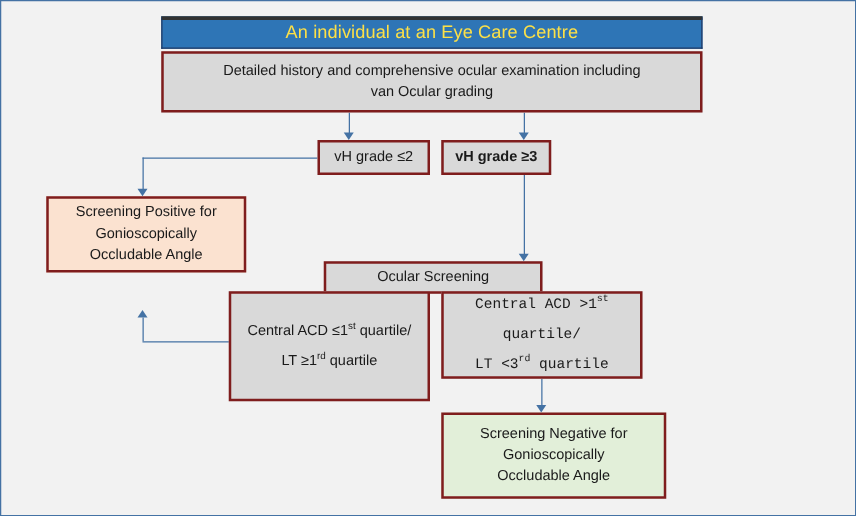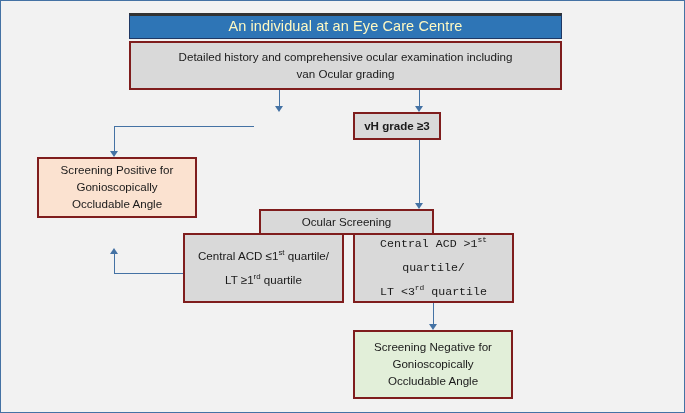--- a/index.html
+++ b/index.html
@@ -20,21 +20,21 @@
     justify-content:center;
     text-align:center;
     color:#1a1a1a;
     line-height:1.45;
     border:2px solid #7f1d1d;
     background:#D9D9D9;
   }
   .node span.txt{display:block;width:100%;padding:0 6px;}
   .title-node{
     background:#2E75B6;
-    color:#fef9c3;
+    color:#fde047;
     border:1px solid #1F3864;
     border-top:3px solid #323232;
     font-size:14.5px;
     letter-spacing:.1px;
   }
   .gray{background:#D9D9D9;}
   .peach{background:#FBE2D0;}
   .green{background:#E2EFD9;}
   .fs12{font-size:11.6px;}
   .line{position:absolute;background:#4472A4;}
@@ -87,52 +87,55 @@
     <span class="txt">An individual at an Eye Care Centre</span>
   </div>
 
   <div class="node gray fs12" style="left:128px;top:40px;width:433px;height:49px;">
     <span class="txt">
       <span>Detailed history and comprehensive ocular examination including</span><br>
       <span>van Ocular grading</span>
     </span>
   </div>
 
+  <div class="node gray fs12" style="left:253px;top:111px;width:90px;height:28px;">
+    <span class="txt">vH grade ≤2</span>
+  </div>
 
   <div class="node gray fs12" style="left:352px;top:111px;width:88px;height:28px;font-weight:bold;">
     <span class="txt">vH grade ≥3</span>
   </div>
 
   <div class="node peach fs12" style="left:36px;top:156px;width:160px;height:61px;">
     <span class="txt">
       <span>Screening Positive for</span><br>
       <span>Gonioscopically</span><br>
       <span>Occludable Angle</span>
     </span>
   </div>
 
   <div class="node gray fs12" style="left:258px;top:208px;width:175px;height:26px;">
     <span class="txt">Ocular Screening</span>
   </div>
 
-  <div class="node gray fs12 two-line" style="left:182px;top:232px;width:161px;height:70px;">
+  <div class="node gray fs12 two-line" style="left:182px;top:232px;width:161px;height:88px;">
     <span class="txt">
       <span><span>Central ACD ≤1</span><sup>st</sup><span> quartile/</span></span><br>
       <span><span>LT ≥1</span><sup>rd</sup><span> quartile</span></span>
     </span>
   </div>
 
   <div class="node gray fs12 two-line" style="left:352px;top:232px;width:161px;height:70px;font-family:Liberation Mono, monospace;">
     <span class="txt">
       <span><span>Central ACD &gt;1</span><sup>st</sup><span> quartile/</span></span><br>
       <span><span>LT &lt;3</span><sup>rd</sup><span> quartile</span></span>
     </span>
   </div>
 
-  <div class="node green fs12" style="left:352px;top:329px;width:160px;height:69px;">
+  <div class="node green fs12" style="left:352px;top:329px;width:180px;height:69px;">
     <span class="txt">
       <span>Screening Negative for</span><br>
       <span>Gonioscopically</span><br>
       <span>Occludable Angle</span>
     </span>
   </div>
 
 </div>
 
 </body></html>

